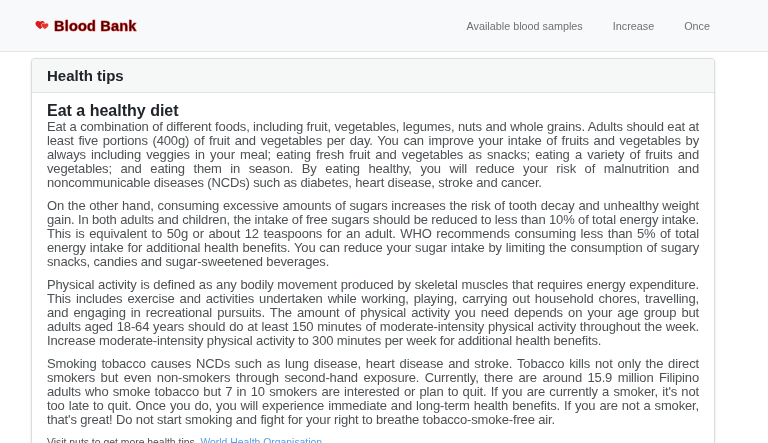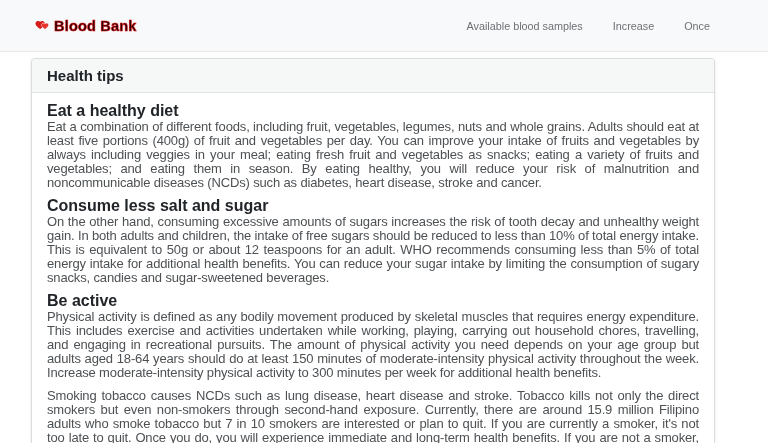--- a/index.html
+++ b/index.html
@@ -128,26 +128,24 @@
     <h2 class="card-title">Health tips</h2>
   </div>
   <div class="card-body">
 
     <div class="tip-section">
       <h3 class="tip-heading">Eat a healthy diet</h3>
       <p class="tip-body">Eat a combination of different foods, including fruit, vegetables, legumes, nuts and whole grains. Adults should eat at least five portions (400g) of fruit and vegetables per day. You can improve your intake of fruits and vegetables by always including veggies in your meal; eating fresh fruit and vegetables as snacks; eating a variety of fruits and vegetables; and eating them in season. By eating healthy, you will reduce your risk of malnutrition and noncommunicable diseases (NCDs) such as diabetes, heart disease, stroke and cancer.</p>
     </div>
 
     <div class="tip-section">
-      <h3 class="tip-heading">Consume less salt and sugar</h3>
       <p class="tip-body">On the other hand, consuming excessive amounts of sugars increases the risk of tooth decay and unhealthy weight gain. In both adults and children, the intake of free sugars should be reduced to less than 10% of total energy intake. This is equivalent to 50g or about 12 teaspoons for an adult. WHO recommends consuming less than 5% of total energy intake for additional health benefits. You can reduce your sugar intake by limiting the consumption of sugary snacks, candies and sugar-sweetened beverages.</p>
     </div>
 
     <div class="tip-section">
-      <h3 class="tip-heading">Be active</h3>
       <p class="tip-body">Physical activity is defined as any bodily movement produced by skeletal muscles that requires energy expenditure. This includes exercise and activities undertaken while working, playing, carrying out household chores, travelling, and engaging in recreational pursuits. The amount of physical activity you need depends on your age group but adults aged 18-64 years should do at least 150 minutes of moderate-intensity physical activity throughout the week. Increase moderate-intensity physical activity to 300 minutes per week for additional health benefits.</p>
     </div>
 
     <div class="tip-section">
       <p class="tip-body">Smoking tobacco causes NCDs such as lung disease, heart disease and stroke. Tobacco kills not only the direct smokers but even non-smokers through second-hand exposure. Currently, there are around 15.9 million Filipino adults who smoke tobacco but 7 in 10 smokers are interested or plan to quit. If you are currently a smoker, it's not too late to quit. Once you do, you will experience immediate and long-term health benefits. If you are not a smoker, that's great! Do not start smoking and fight for your right to breathe tobacco-smoke-free air.</p>
     </div>
 
     <p class="footer-line"><span>Visit nuts to get more health tips.</span> <a class="footer-link">World Health Organisation</a></p>
 
   </div>

